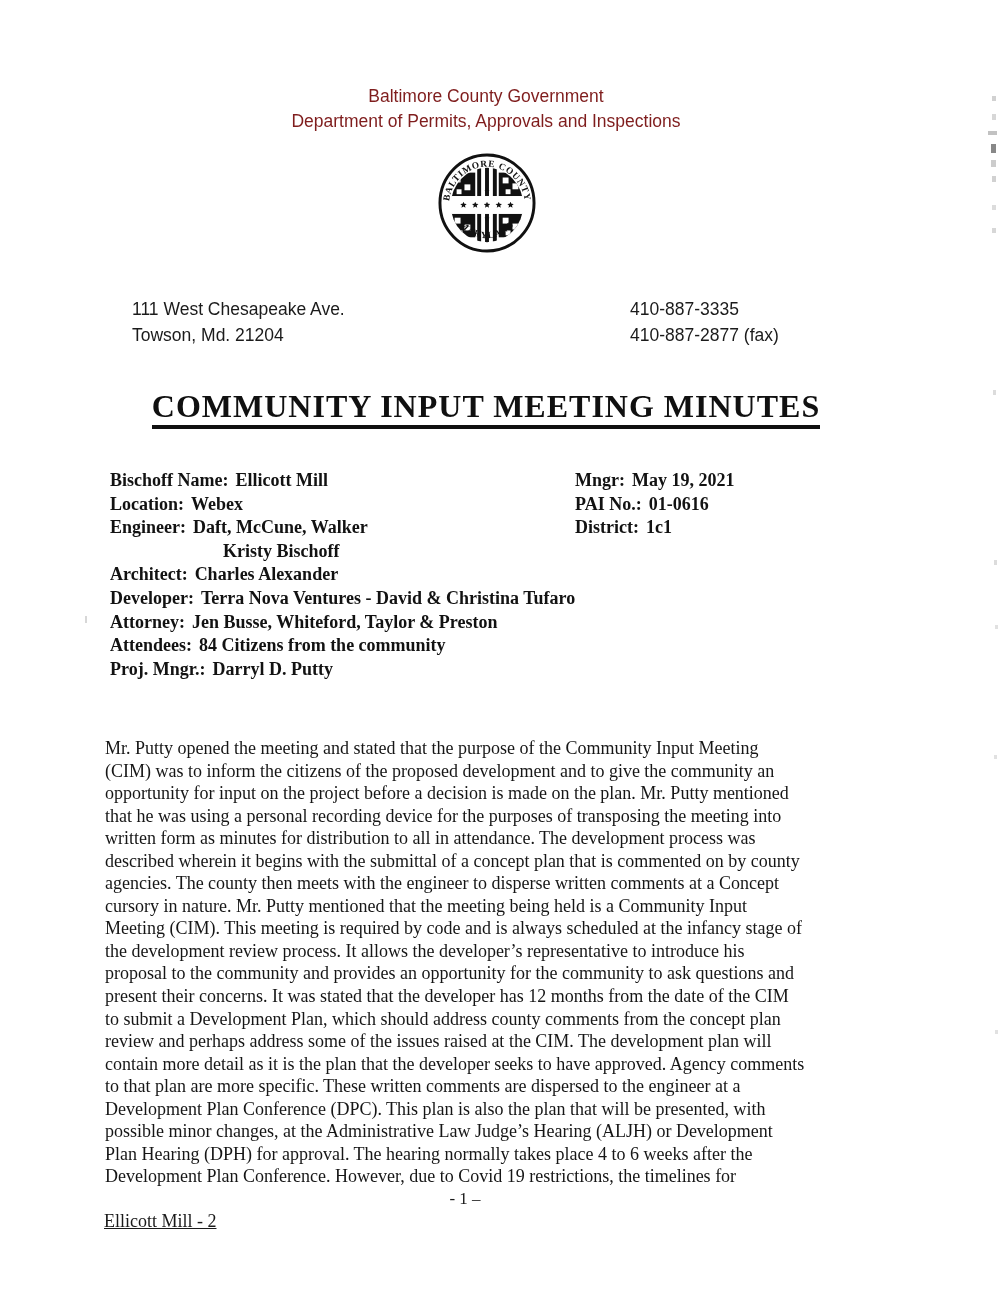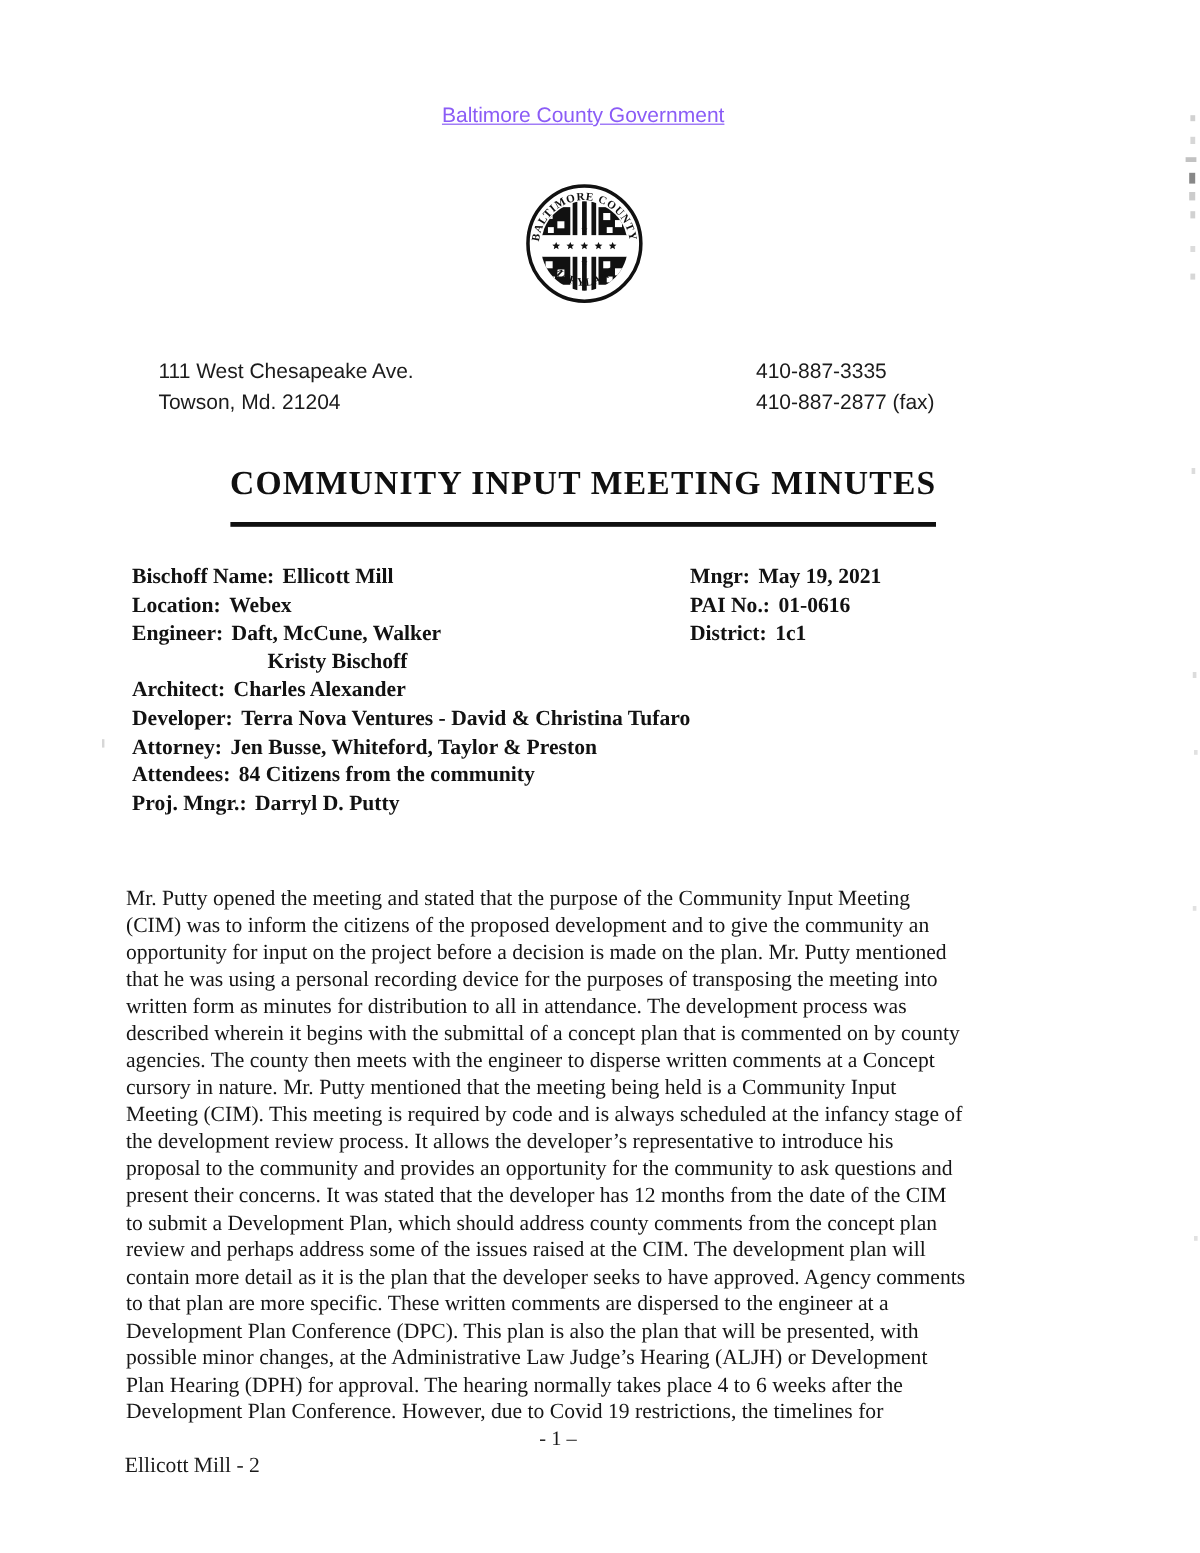--- a/index.html
+++ b/index.html
@@ -16,22 +16,21 @@
     position: absolute;
     left: 0;
     width: 972px;
     text-align: center;
   }
   .org-header {
     top: 84px;
     font-family: "Liberation Sans", sans-serif;
     font-size: 17.5px;
     line-height: 25px;
-    color: #8b5cf6;
-    text-decoration: underline;
+    color: #7f1d1d;
   }
   .seal {
     position: absolute;
     left: 438px;
     top: 153px;
   }
   .contact-row {
     position: absolute;
     top: 296px;
     left: 0;
@@ -41,25 +40,25 @@
     line-height: 26px;
     color: #1b1b1b;
   }
   .addr { position: absolute; left: 110px; top: 0; margin-left: 22px; }
   .phones { position: absolute; left: 630px; top: 0; }
   .doc-title-wrap { top: 388px; }
   .doc-title {
     display: inline-block;
     font-family: "Liberation Serif", serif;
     font-weight: bold;
-    font-size: 28px;
+    font-size: 32px;
     letter-spacing: 1px;
     color: #101010;
     border-bottom: 4px solid #101010;
-    padding-bottom: 15px;
+    padding-bottom: 0;
   }
   .details {
     position: absolute;
     top: 469px;
     left: 0;
     width: 1000px;
     font-family: "Liberation Serif", serif;
     font-weight: bold;
     font-size: 18px;
     line-height: 23.6px;
@@ -89,20 +88,21 @@
     font-size: 17px;
     color: #1a1a1a;
   }
   .doc-footer {
     position: absolute;
     left: 104px;
     top: 1211px;
     font-family: "Liberation Serif", serif;
     font-size: 18px;
     color: #1a1a1a;
+    text-decoration: underline;
   }
   
   .speck { position: absolute; background: #9a9a9a; }
   .s1  { left: 992px; top: 96px;  width: 4px; height: 5px; opacity: .45; }
   .s2  { left: 992px; top: 114px; width: 4px; height: 6px; opacity: .4; }
   .s3  { left: 988px; top: 131px; width: 9px; height: 4px; opacity: .6; }
   .s4  { left: 991px; top: 144px; width: 5px; height: 9px; opacity: .7; background:#555; }
   .s5  { left: 991px; top: 160px; width: 5px; height: 7px; opacity: .5; }
   .s6  { left: 992px; top: 176px; width: 4px; height: 6px; opacity: .45; }
   .s7  { left: 992px; top: 205px; width: 4px; height: 5px; opacity: .35; }
@@ -114,20 +114,21 @@
   .s13 { left: 995px; top: 1030px; width: 3px; height: 4px; opacity: .3; }
   .s14 { left: 85px;  top: 616px; width: 2px; height: 7px; opacity: .4; }
 </style>
 </head>
 <body>
 
 <div class="page">
 
   <div class="centerwrap org-header">
     <div>Baltimore County Government</div>
+    <div>Department of Permits, Approvals and Inspections</div>
   </div>
 
   <div class="seal">
     <svg width="98" height="100" viewBox="0 0 100 102" aria-hidden="true">
       <defs>
         <clipPath id="inner">
             <ellipse cx="50" cy="53" rx="37" ry="38"></ellipse>
           </clipPath>
         <path id="arcTop" d="M 11,54 A 39,40 0 0 1 89,54" fill="none"></path>
         <path id="arcBot" d="M 16,62 A 36,37 0 0 0 84,62" fill="none"></path>

